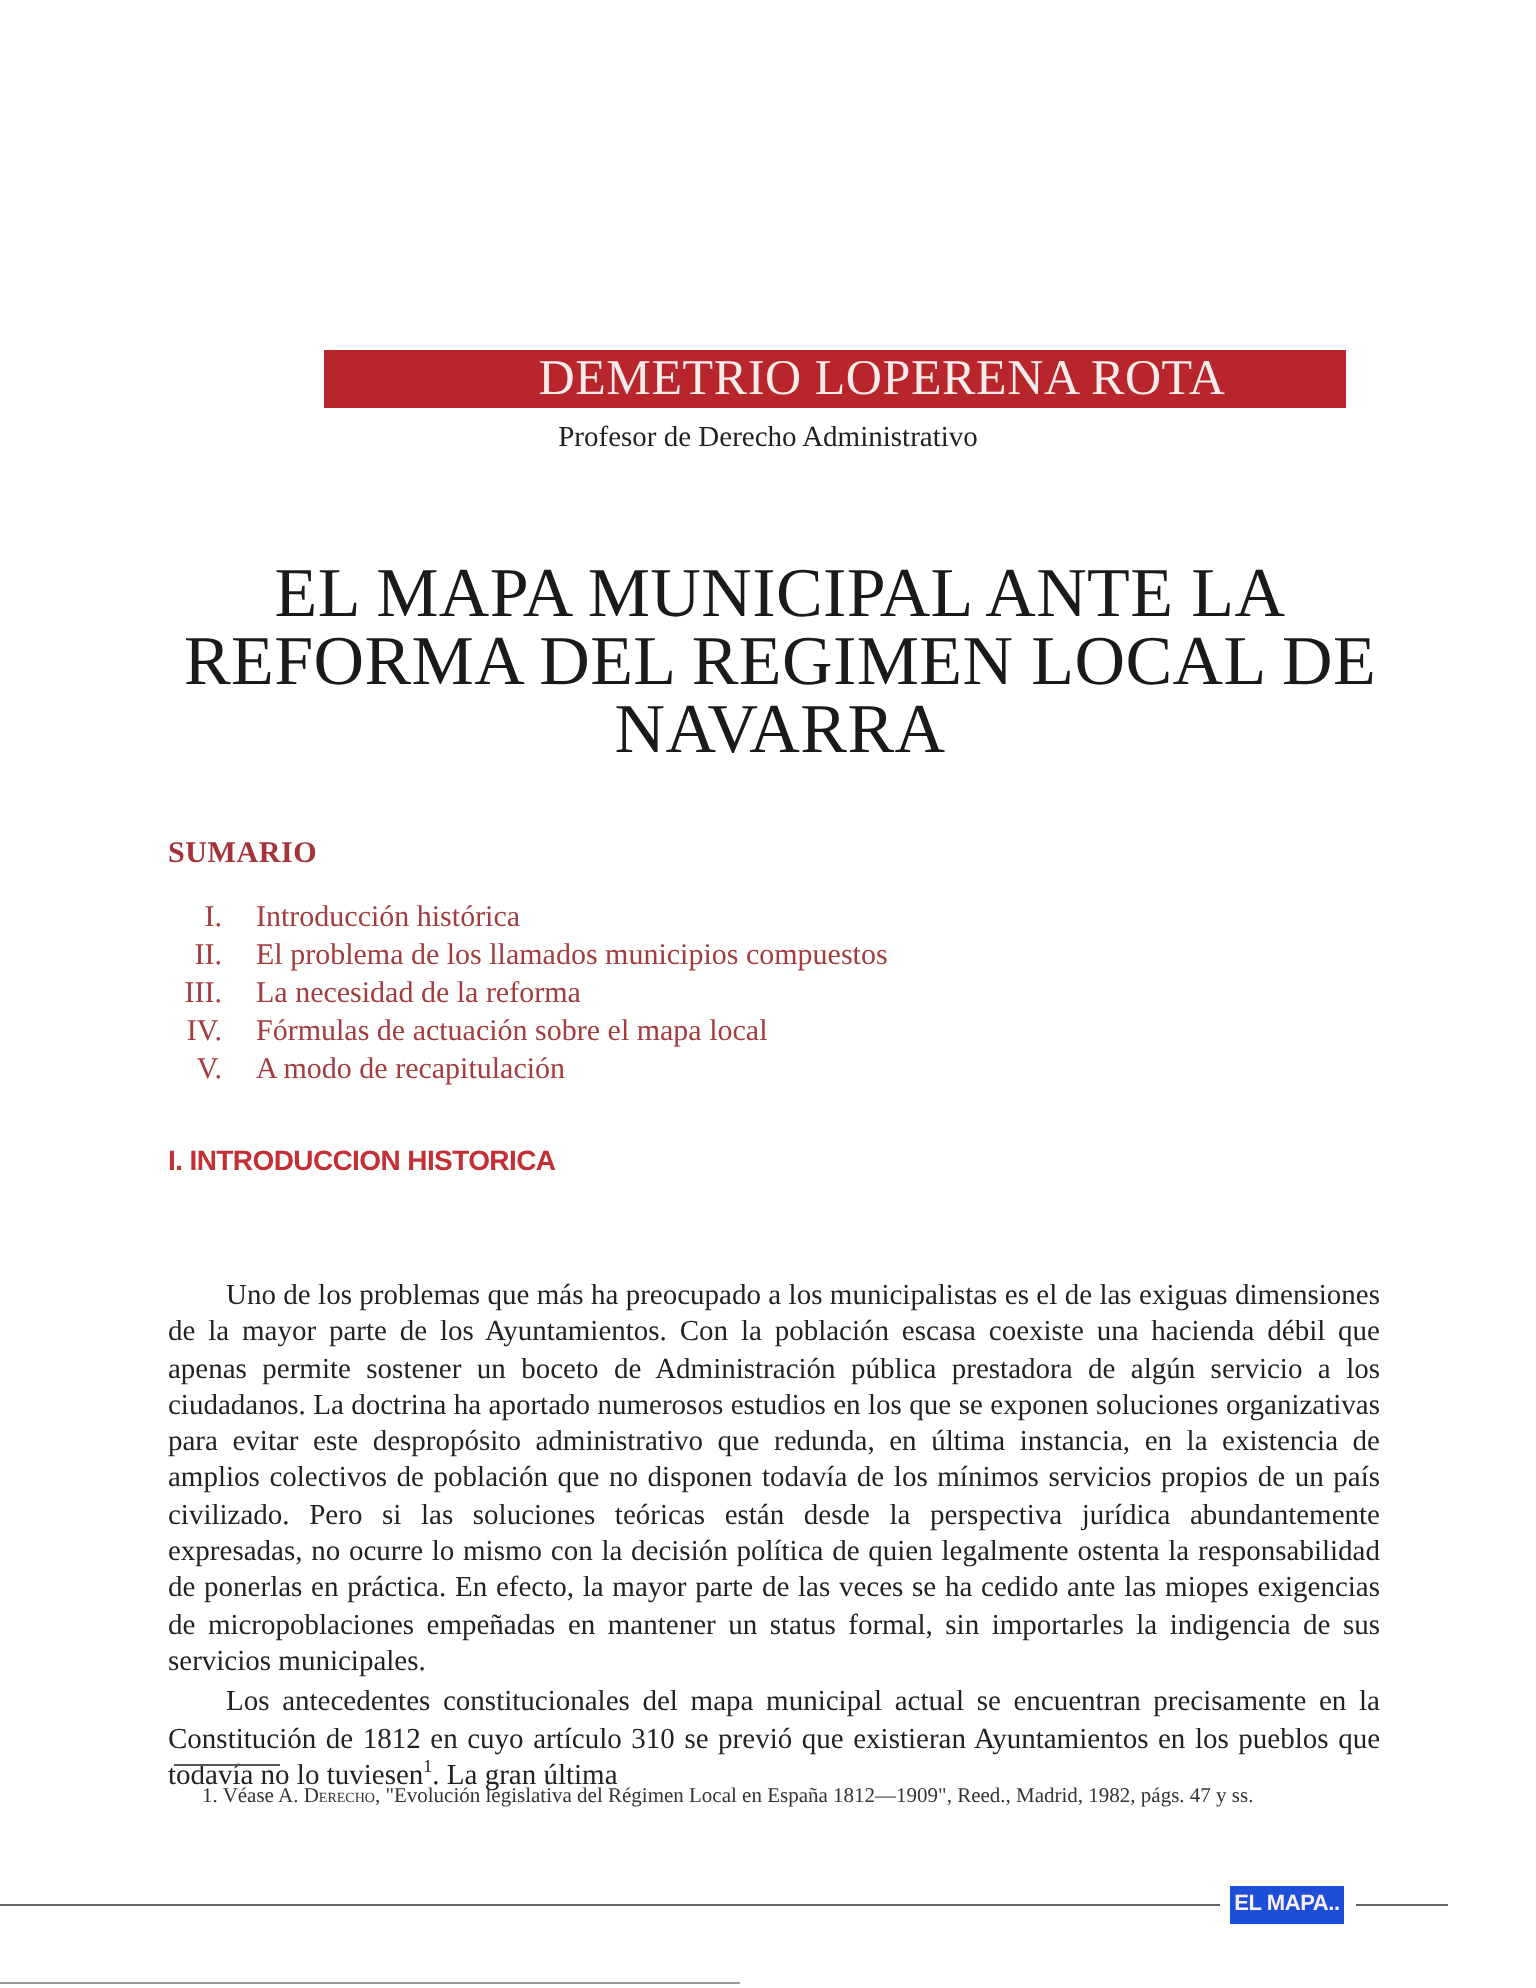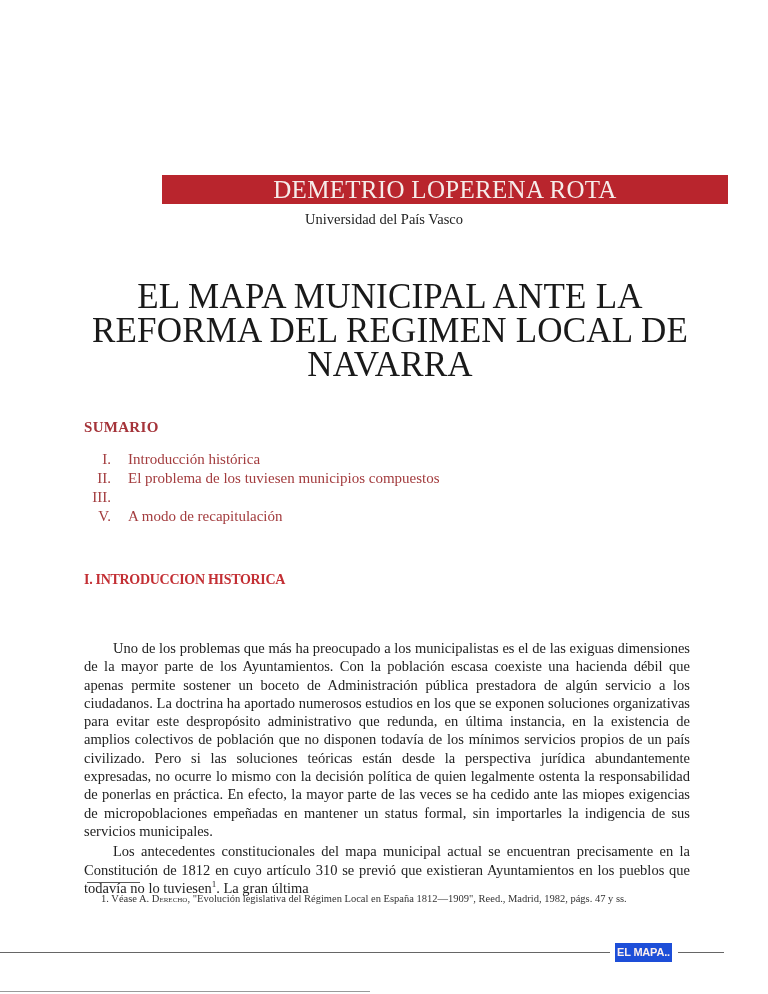--- a/index.html
+++ b/index.html
@@ -12,29 +12,30 @@
       height: 994px;
       position: relative;
       overflow: hidden;
       font-family: "Liberation Serif", "DejaVu Serif", serif;
       color: #1e1e1e;
     }
     .author-banner {
       position: absolute;
       left: 162px;
       top: 175px;
-      width: 566px;
+      width: 464px;
       height: 29px;
       background: #b9252d;
       color: #f6ecea;
       font-family: "Liberation Serif", serif;
       font-size: 25px;
       line-height: 29px;
       text-align: center;
       letter-spacing: 0.3px;
+      padding-left: 47px;
     }
     .affiliation {
       position: absolute;
       left: 0;
       width: 768px;
       top: 210px;
       text-align: center;
       font-size: 14.5px;
       line-height: 18px;
       color: #222;
@@ -76,21 +77,21 @@
     }
     .summary-num {
       width: 27px;
       text-align: right;
       padding-right: 17px;
     }
     .section-heading {
       position: absolute;
       left: 84px;
       top: 572px;
-      font-family: Liberation Serif, serif;
+      font-family: Liberation Sans, sans-serif;
       font-weight: bold;
       font-size: 14px;
       color: #c32f34;
       letter-spacing: -0.3px;
     }
     .body-text {
       position: absolute;
       left: 84px;
       top: 603px;
       width: 606px;
@@ -171,42 +172,47 @@
     }
   </style>
 </head>
 <body>
 
 <div class="author-banner">
   <span>DEMETRIO LOPERENA ROTA</span>
 </div>
 
 <div class="affiliation">
-  <div>Universidad del País Vasco</div>
+  <div>Profesor de Derecho Administrativo</div>
 </div>
 
 <div class="title">
   <div>EL MAPA MUNICIPAL ANTE LA</div>
   <div>REFORMA DEL REGIMEN LOCAL DE</div>
   <div>NAVARRA</div>
 </div>
 
 <div class="summary-heading">SUMARIO</div>
 
 <ul class="summary-list">
   <li class="summary-item">
     <span class="summary-num">I.</span>
     <span>Introducción histórica</span>
   </li>
   <li class="summary-item">
     <span class="summary-num">II.</span>
-    <span>El problema de los tuviesen municipios compuestos</span>
+    <span>El problema de los llamados municipios compuestos</span>
   </li>
   <li class="summary-item">
     <span class="summary-num">III.</span>
+    <span>La necesidad de la reforma</span>
+  </li>
+  <li class="summary-item">
+    <span class="summary-num">IV.</span>
+    <span>Fórmulas de actuación sobre el mapa local</span>
   </li>
   <li class="summary-item">
     <span class="summary-num">V.</span>
     <span>A modo de recapitulación</span>
   </li>
 </ul>
 
 <div class="section-heading">I. INTRODUCCION HISTORICA</div>
 
 <div class="body-text">

